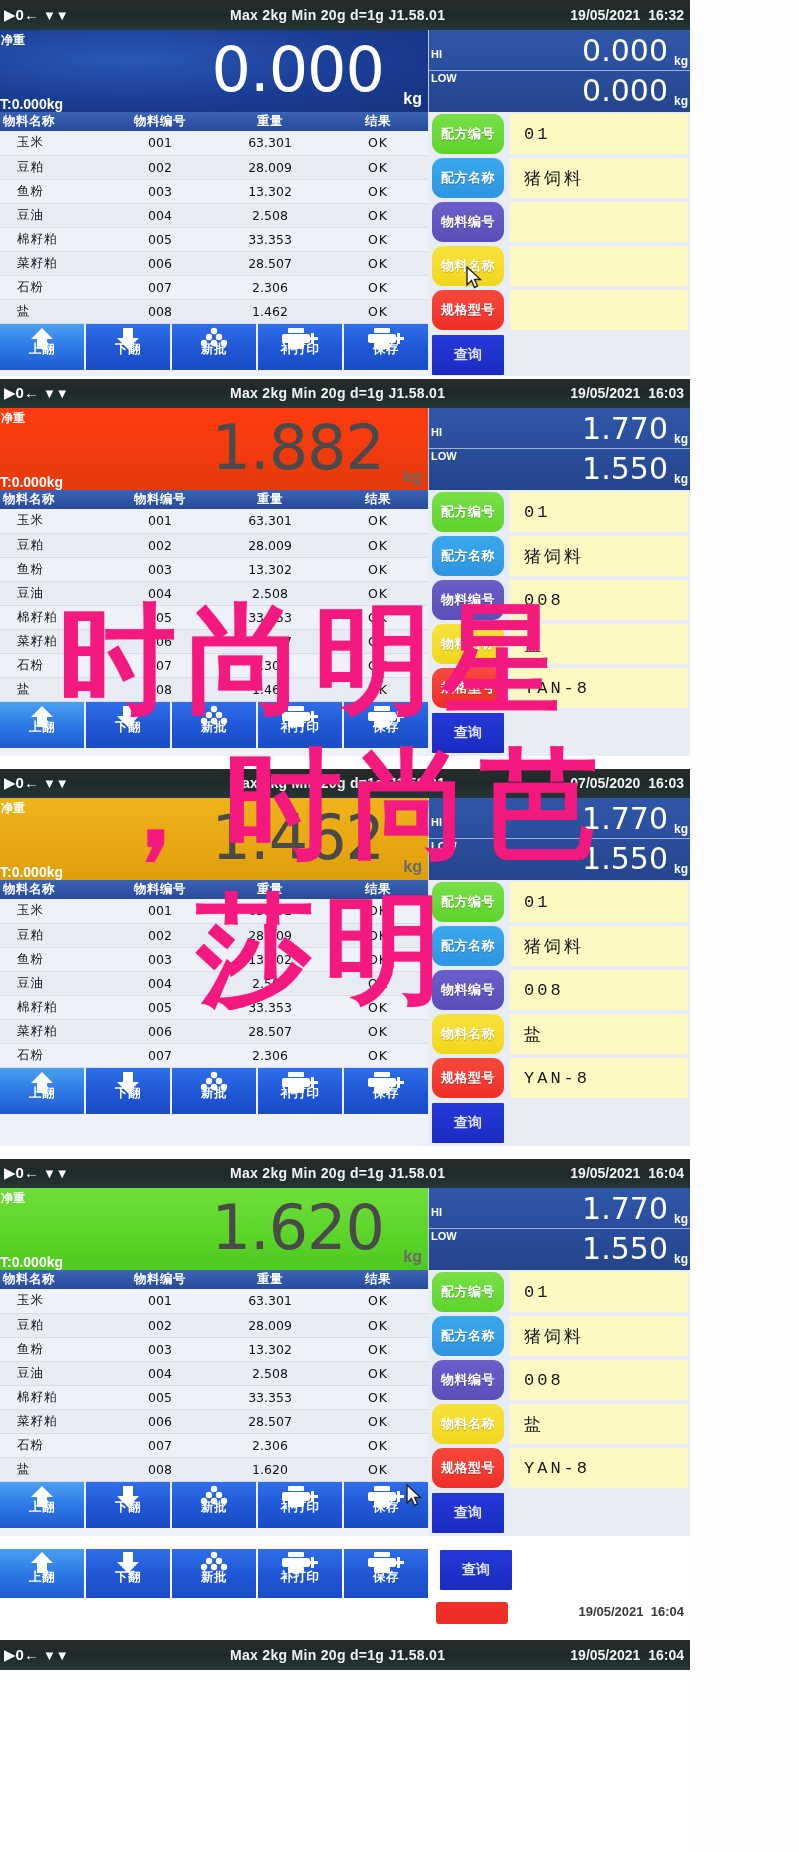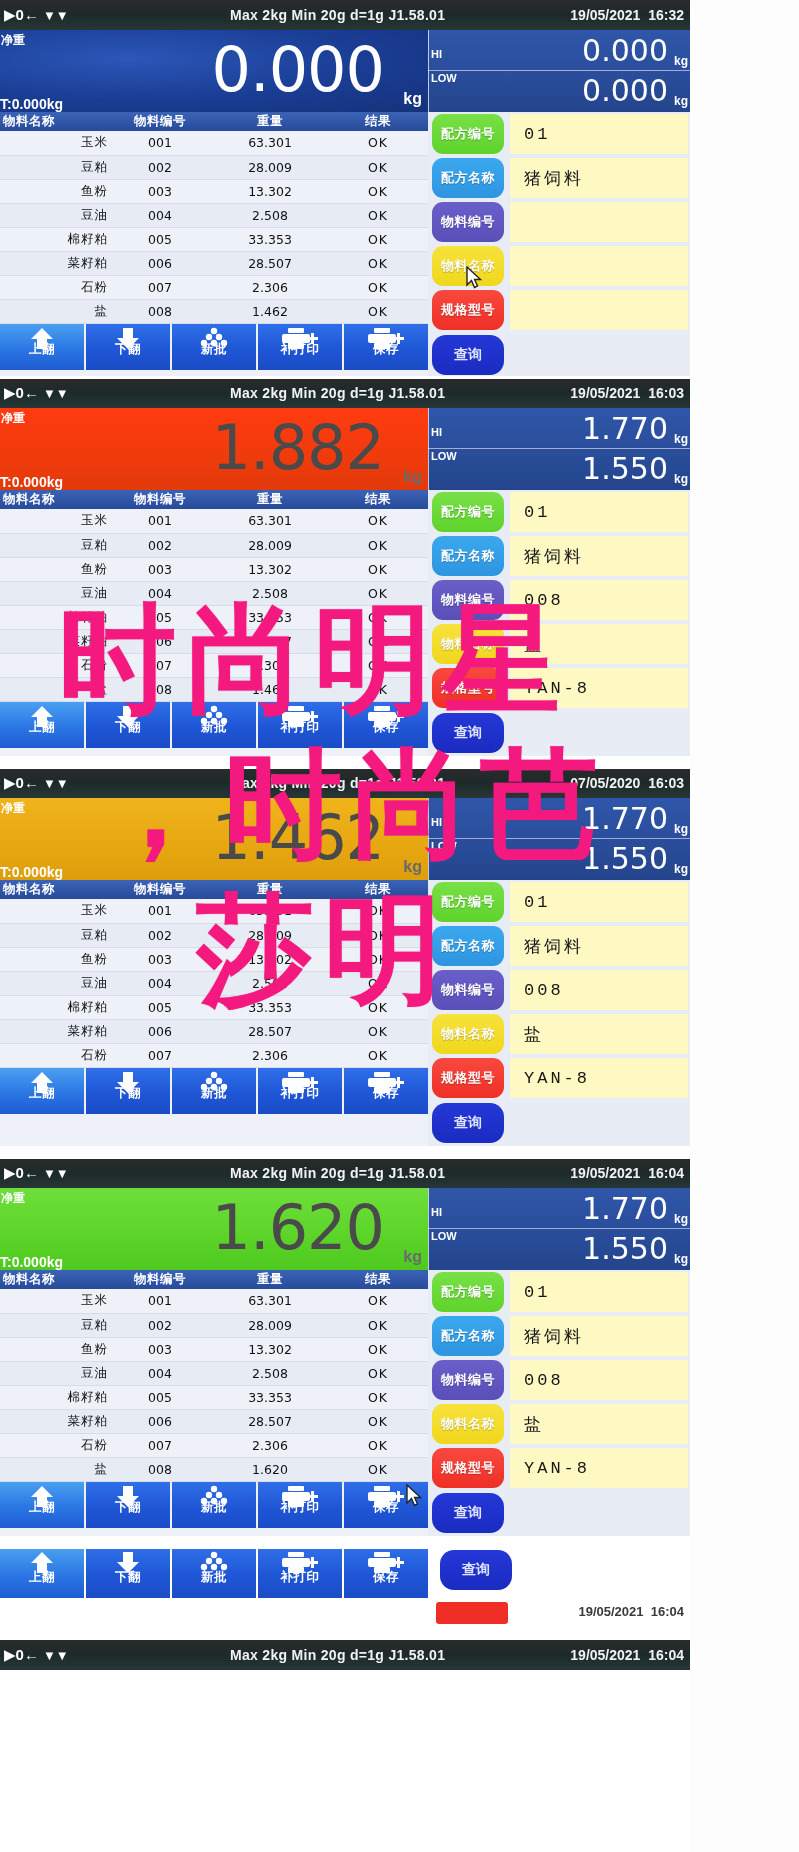--- a/index.html
+++ b/index.html
@@ -92,21 +92,21 @@
   }
   table.mt thead th.c1 { text-align:left; padding-left:3px; width:108px; }
   table.mt thead th.c2 { width:104px; }
   table.mt thead th.c3 { width:116px; }
   table.mt thead th.c4 { width:100px; }
   table.mt tbody td {
     font-size:12.5px; color:#111; height:24px; padding:0;
     border-bottom:1px solid #d7dce8; text-align:center;
     font-family:"DejaVu Sans","Liberation Sans",sans-serif;
   }
-  table.mt tbody td.c1 { text-align:right; padding-left:3px; letter-spacing:1px; }
+  table.mt tbody td.c1 { text-align:left; padding-left:17px; letter-spacing:1px; }
   table.mt tbody tr:nth-child(odd)  td { background:#eef1f7; }
   table.mt tbody tr:nth-child(even) td { background:#e7ebf4; }
   table.mt tbody td.c4 { letter-spacing:1px; }
 
   
   .sidepanel { width:262px; background:#e8ecf5; position:relative; }
   .siderow { display:flex; align-items:stretch; height:44px; }
   .sidekey {
     width:72px; margin:2px 0 2px 4px; border-radius:11px;
     display:flex; align-items:center; justify-content:center;
@@ -121,21 +121,21 @@
   .sideval {
     flex:1; margin:2px 2px 2px 6px; background:#fef9c3;
     display:flex; align-items:center; padding-left:14px;
     font-size:17px; color:#161616; letter-spacing:3px;
     font-family:Liberation Mono, monospace;
   }
 
   
   .queryrow { display:flex; height:46px; align-items:center; }
   .querybtn {
-    width:72px; height:40px; margin-left:4px; border-radius:14px;
+    width:72px; height:40px; margin-left:4px; border-radius:1px;
     background:linear-gradient(180deg,#2438d8 0%,#1a2bc0 100%);
     color:#dfe4ff; font-size:14px; font-weight:bold;
     display:flex; align-items:center; justify-content:center;
   }
   .queryfill { flex:1; }
 
   
   .toolbar { display:flex; width:428px; height:46px; }
   .tbtn {
     flex:1; margin-right:2px; position:relative;

